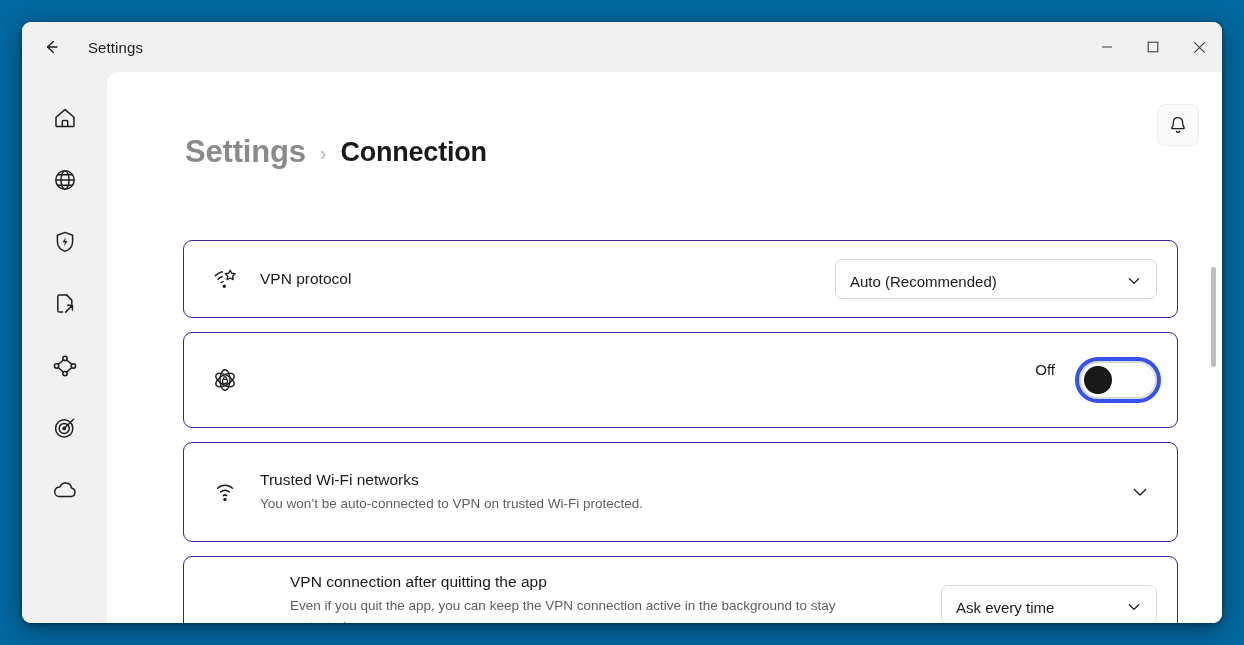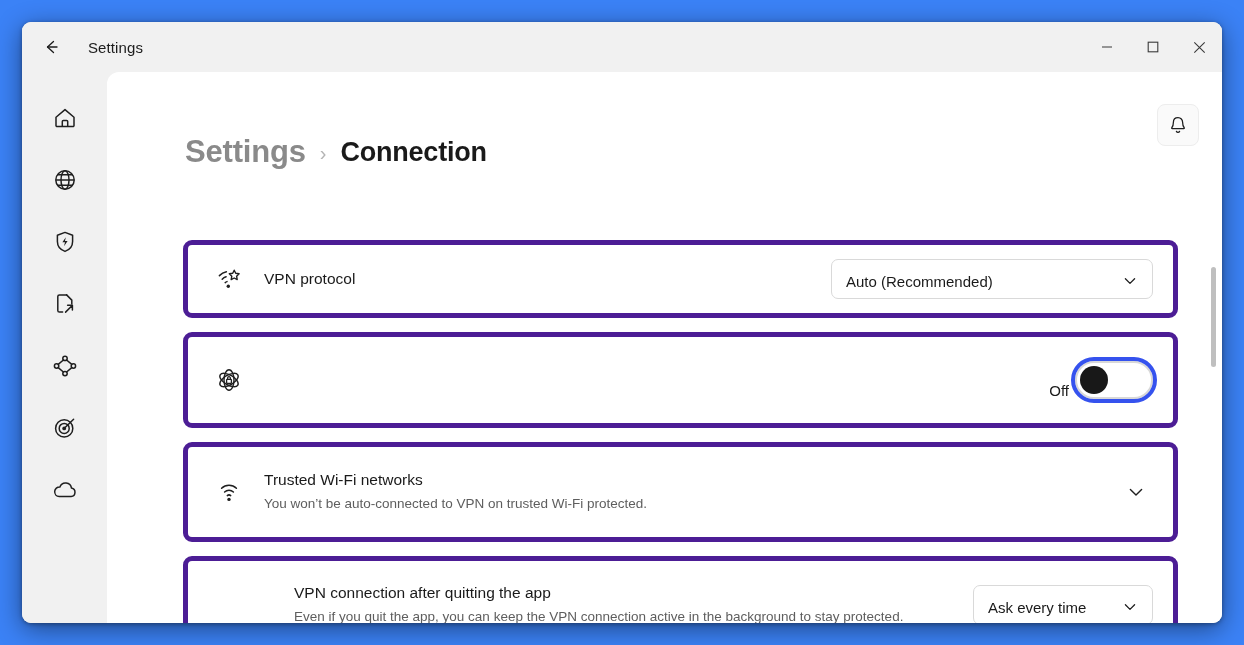--- a/index.html
+++ b/index.html
@@ -9,21 +9,21 @@
     height: 645px;
     background: #ffffff;
     font-family: "Liberation Sans", sans-serif;
     overflow: hidden;
   }
 
   #root {
     position: relative;
     width: 1244px;
     height: 645px;
-    background: #3b82f6;
+    background: #0369a1;
   }
 
   
   .window {
     position: absolute;
     left: 22px;
     top: 22px;
     width: 1200px;
     height: 601px;
     background: #f1f1f1;
@@ -135,21 +135,21 @@
 
   
   .cards {
     position: absolute;
     left: 76px;
     top: 168px;
     width: 995px;
   }
   .card {
     background: #ffffff;
-    border: 5px solid #4c1d95;
+    border: 1px solid #4c1d95;
     border-radius: 9px;
     margin-bottom: 14px;
     display: flex;
     align-items: center;
     padding: 0 20px 0 24px;
     position: relative;
   }
   .card-icon {
     width: 34px;
     min-width: 34px;
@@ -189,28 +189,28 @@
     border: 1px solid #d9d9d9;
     border-radius: 7px;
     background: #ffffff;
     display: flex;
     align-items: center;
     justify-content: space-between;
     padding: 4px 14px 0 14px;
     cursor: pointer;
     flex-shrink: 0;
   }
-  .select.narrow { width: 180px; }
+  .select.narrow { width: 216px; }
   .select-value { font-size: 15px; color: #1a1a1a; }
 
   
   .toggle-wrap {
     display: flex;
-    align-items: flex-end;
-    gap: 6px;
+    align-items: flex-start;
+    gap: 24px;
     flex-shrink: 0;
   }
   .toggle-label { font-size: 15px; color: #1a1a1a; }
   .toggle {
     position: relative;
     width: 78px; height: 38px;
     border-radius: 20px;
     background: #ffffff;
     border: 2px solid #d8d8d8;
     outline: 4px solid #3552ee;

